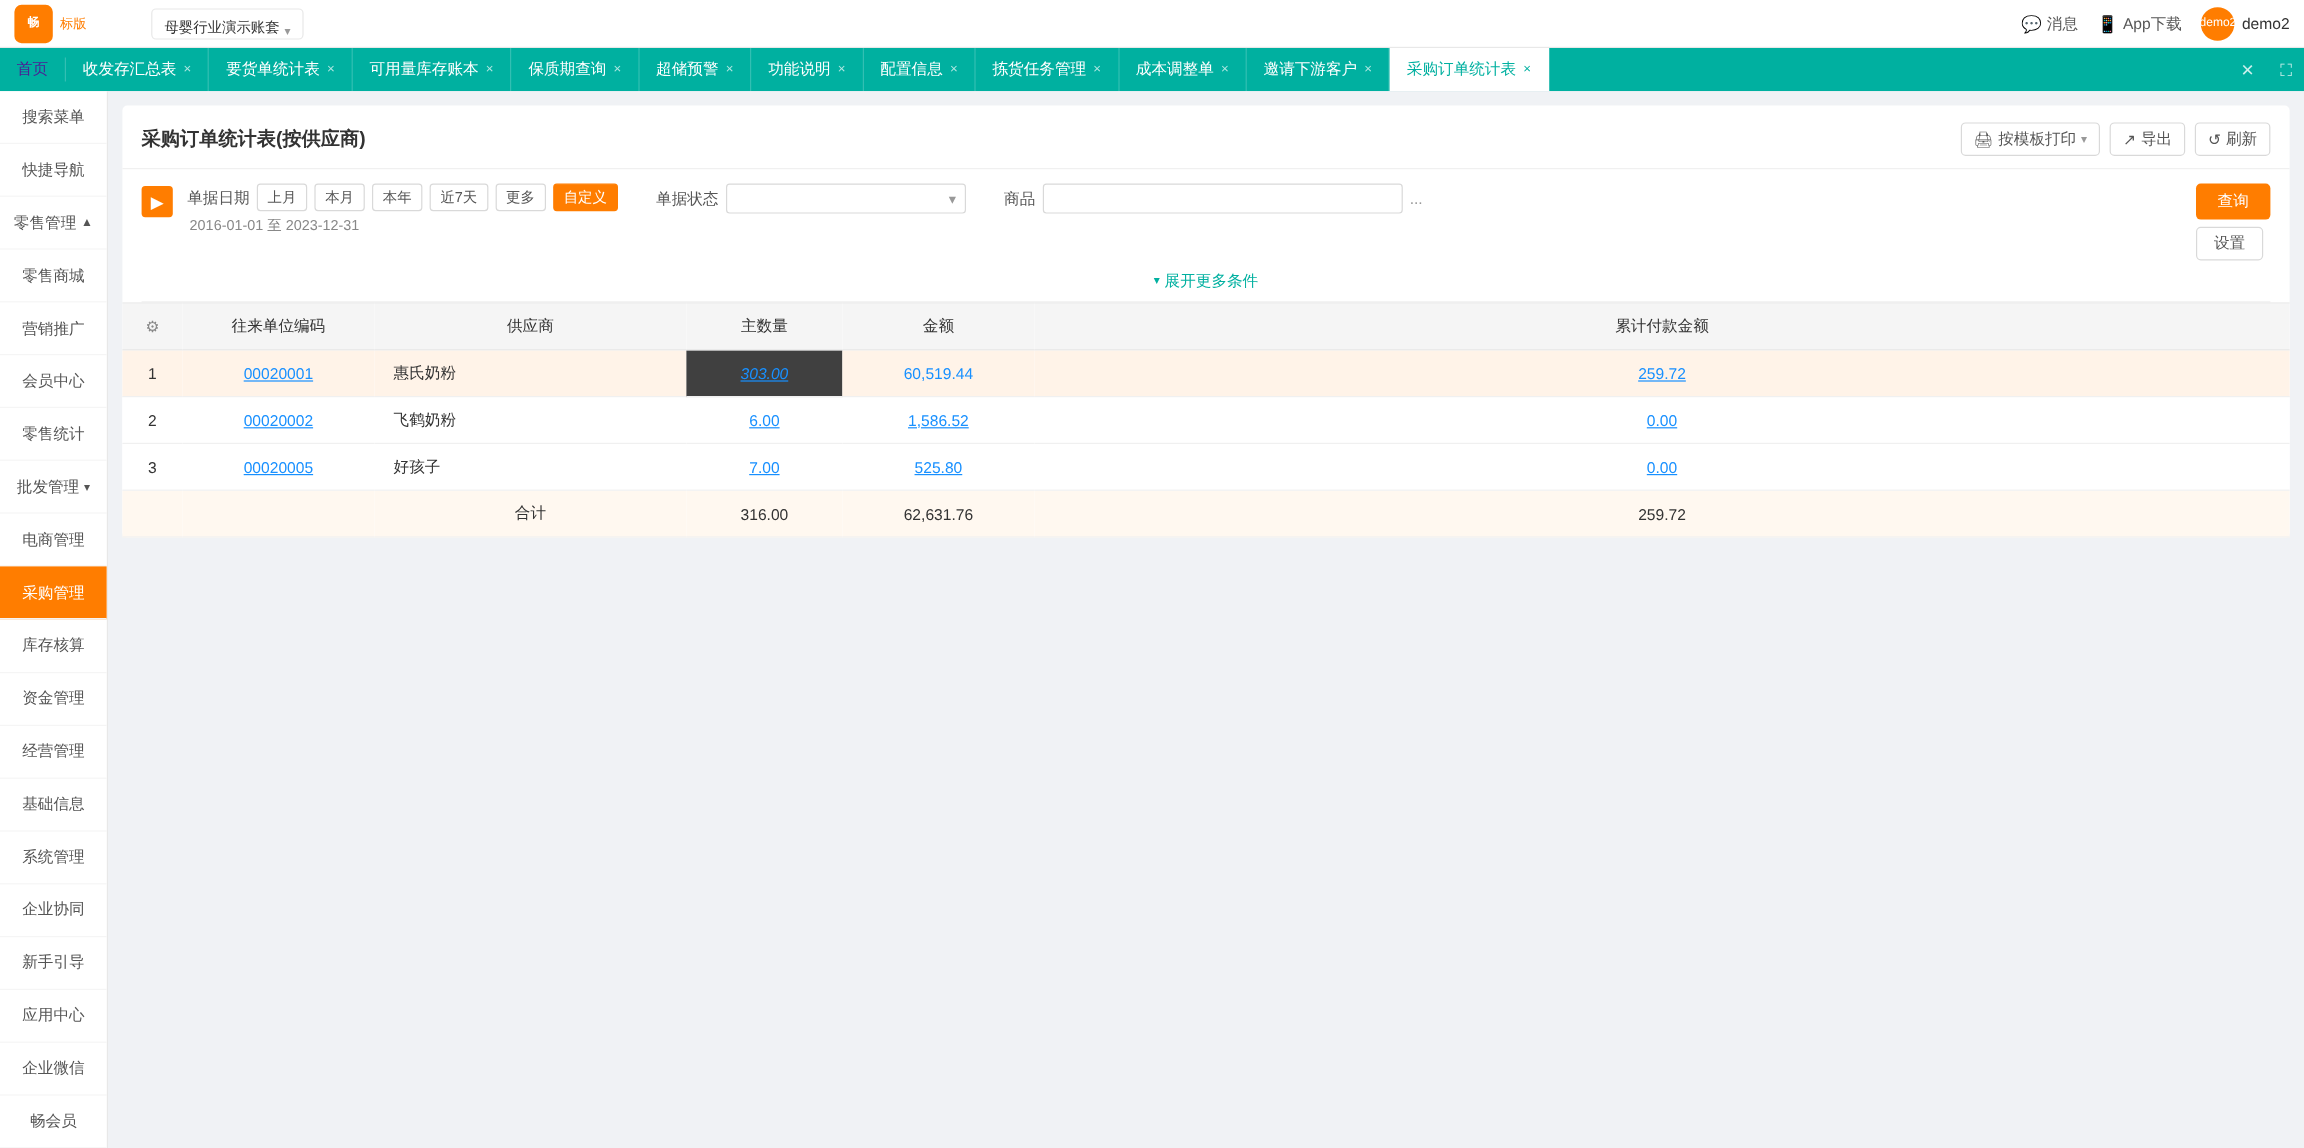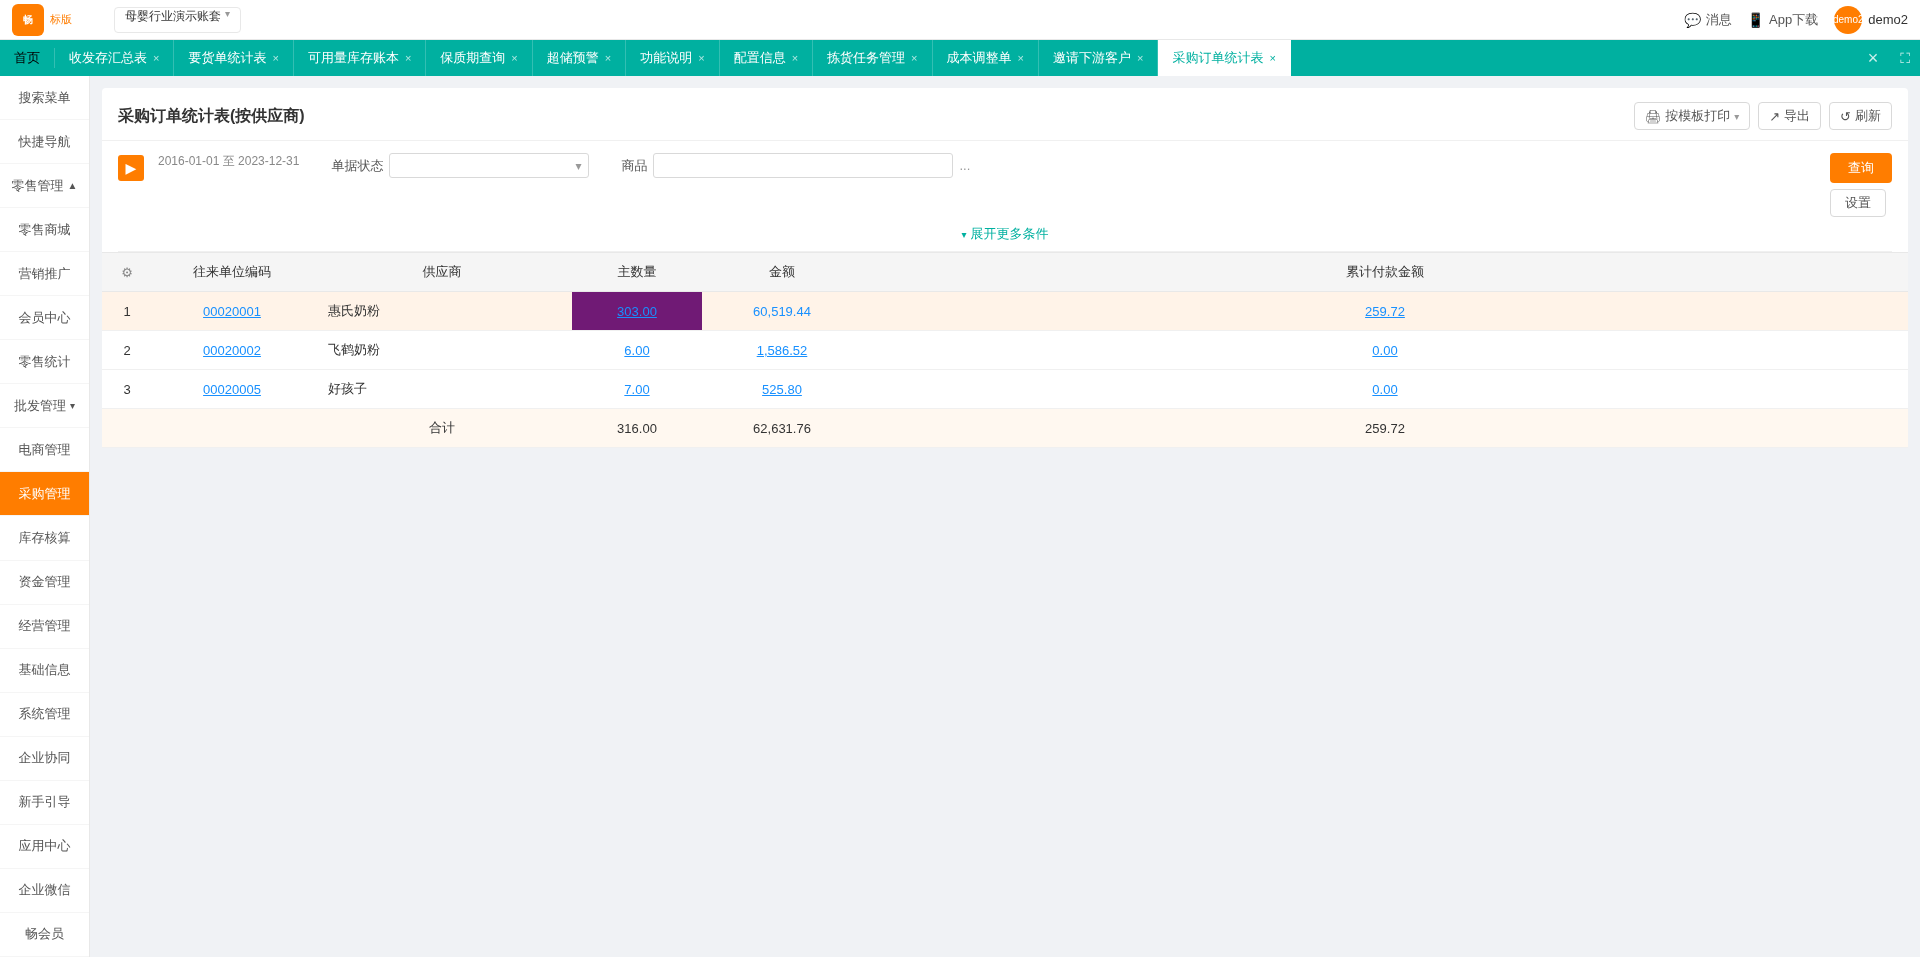--- a/index.html
+++ b/index.html
@@ -15,21 +15,21 @@
 <body>
 
 <div style="height:40px; background:#fff; display:flex; align-items:center; padding:0 12px; border-bottom:1px solid #e8e8e8;">
   <div style="display:flex; align-items:center; gap:6px; width:90px;">
     <div style="width:32px; height:32px; background:#ff7d00; border-radius:6px; display:flex; align-items:center; justify-content:center; color:#fff; font-size:10px; font-weight:bold; line-height:1.1; text-align:center;">
       <span>畅</span>
     </div>
     <div style="color:#ff7d00; font-size:11px;">标版</div>
   </div>
 
-  <div style="display:flex; align-items:flex-start; gap:4px; color:#333; font-size:12px; cursor:pointer; padding:0 10px; border:1px solid #e8e8e8; border-radius:4px; height:26px; margin-left:12px;">
+  <div style="display:flex; align-items:flex-end; gap:4px; color:#333; font-size:12px; cursor:pointer; padding:0 10px; border:1px solid #e8e8e8; border-radius:4px; height:26px; margin-left:24px;">
     <span>母婴行业演示账套</span>
     <span style="font-size:10px; color:#999;">▾</span>
   </div>
 
   <div style="margin-left:auto; display:flex; align-items:center; gap:16px;">
     <div style="display:flex; align-items:center; gap:4px; color:#555; font-size:13px; cursor:pointer;">
       <span style="font-size:14px;">💬</span>
       <span>消息</span>
     </div>
     <div style="display:flex; align-items:center; gap:4px; color:#555; font-size:13px; cursor:pointer;">
@@ -39,21 +39,21 @@
     <div style="display:flex; align-items:center; gap:6px; cursor:pointer;">
       <div style="width:28px; height:28px; border-radius:50%; background:#ff7d00; display:flex; align-items:center; justify-content:center; color:#fff; font-size:11px;">
         <span style="font-size:10px;">demo2</span>
       </div>
       <span style="color:#333; font-size:13px;">demo2</span>
     </div>
   </div>
 </div>
 
 <div style="height:36px; background:#00b0a0; display:flex; align-items:center; overflow:hidden;">
-  <div style="height:20px; padding:0 14px; display:flex; align-items:center; color:#000000; font-size:13px; cursor:pointer; white-space:nowrap; border-right:1px solid rgba(255,255,255,0.2);">首页</div>
+  <div style="height:20px; padding:0 14px; display:flex; align-items:center; color:#4c1d95; font-size:13px; cursor:pointer; white-space:nowrap; border-right:1px solid rgba(255,255,255,0.2);">首页</div>
   <div style="height:36px; padding:0 14px; display:flex; align-items:center; color:#fff; font-size:13px; cursor:pointer; white-space:nowrap; border-right:1px solid rgba(255,255,255,0.2);">收发存汇总表 <span style="margin-left:6px; font-size:11px; opacity:0.7;">×</span></div>
   <div style="height:36px; padding:0 14px; display:flex; align-items:center; color:#fff; font-size:13px; cursor:pointer; white-space:nowrap; border-right:1px solid rgba(255,255,255,0.2);">要货单统计表 <span style="margin-left:6px; font-size:11px; opacity:0.7;">×</span></div>
   <div style="height:36px; padding:0 14px; display:flex; align-items:center; color:#fff; font-size:13px; cursor:pointer; white-space:nowrap; border-right:1px solid rgba(255,255,255,0.2);">可用量库存账本 <span style="margin-left:6px; font-size:11px; opacity:0.7;">×</span></div>
   <div style="height:36px; padding:0 14px; display:flex; align-items:center; color:#fff; font-size:13px; cursor:pointer; white-space:nowrap; border-right:1px solid rgba(255,255,255,0.2);">保质期查询 <span style="margin-left:6px; font-size:11px; opacity:0.7;">×</span></div>
   <div style="height:36px; padding:0 14px; display:flex; align-items:center; color:#fff; font-size:13px; cursor:pointer; white-space:nowrap; border-right:1px solid rgba(255,255,255,0.2);">超储预警 <span style="margin-left:6px; font-size:11px; opacity:0.7;">×</span></div>
   <div style="height:36px; padding:0 14px; display:flex; align-items:center; color:#fff; font-size:13px; cursor:pointer; white-space:nowrap; border-right:1px solid rgba(255,255,255,0.2);">功能说明 <span style="margin-left:6px; font-size:11px; opacity:0.7;">×</span></div>
   <div style="height:36px; padding:0 14px; display:flex; align-items:center; color:#fff; font-size:13px; cursor:pointer; white-space:nowrap; border-right:1px solid rgba(255,255,255,0.2);">配置信息 <span style="margin-left:6px; font-size:11px; opacity:0.7;">×</span></div>
   <div style="height:36px; padding:0 14px; display:flex; align-items:center; color:#fff; font-size:13px; cursor:pointer; white-space:nowrap; border-right:1px solid rgba(255,255,255,0.2);">拣货任务管理 <span style="margin-left:6px; font-size:11px; opacity:0.7;">×</span></div>
   <div style="height:52px; padding:0 14px; display:flex; align-items:center; color:#fff; font-size:13px; cursor:pointer; white-space:nowrap; border-right:1px solid rgba(255,255,255,0.2);">成本调整单 <span style="margin-left:6px; font-size:11px; opacity:0.7;">×</span></div>
   <div style="height:36px; padding:0 14px; display:flex; align-items:center; color:#fff; font-size:13px; cursor:pointer; white-space:nowrap; border-right:1px solid rgba(255,255,255,0.2);">邀请下游客户 <span style="margin-left:6px; font-size:11px; opacity:0.7;">×</span></div>
@@ -109,20 +109,29 @@
           </button>
         </div>
       </div>
 
       <div style="padding:12px 16px 0;">
         <div style="display:flex; align-items:flex-start; gap:12px;">
 
           <div style="width:26px; height:26px; background:#ff7d00; display:flex; align-items:center; justify-content:center; border-radius:3px; cursor:pointer; color:#fff; font-size:14px; flex-shrink:0; margin-top:2px;">▶</div>
 
           <div style="display:flex; flex-direction:column; gap:4px;">
+            <div style="display:flex; align-items:center; gap:6px;">
+              <span style="color:#555; font-size:13px; white-space:nowrap;">单据日期</span>
+              <button style="padding:2px 8px; border:1px solid #d9d9d9; border-radius:3px; font-size:12px; color:#555; cursor:pointer; background:#fff;">上月</button>
+              <button style="padding:2px 8px; border:1px solid #d9d9d9; border-radius:3px; font-size:12px; color:#555; cursor:pointer; background:#fff;">本月</button>
+              <button style="padding:2px 8px; border:1px solid #d9d9d9; border-radius:3px; font-size:12px; color:#555; cursor:pointer; background:#fff;">本年</button>
+              <button style="padding:2px 8px; border:1px solid #d9d9d9; border-radius:3px; font-size:12px; color:#555; cursor:pointer; background:#fff;">近7天</button>
+              <button style="padding:2px 8px; border:1px solid #d9d9d9; border-radius:3px; font-size:12px; color:#555; cursor:pointer; background:#fff;">更多</button>
+              <span style="padding:2px 8px; background:#ff7d00; color:#fff; border:1px solid #ff7d00; border-radius:3px; font-size:12px; cursor:pointer;">自定义</span>
+            </div>
             <div style="font-size:12px; color:#888; padding-left:2px;">2016-01-01 至 2023-12-31</div>
           </div>
 
           <div style="display:flex; align-items:center; gap:6px; margin-left:20px;">
             <span style="color:#555; font-size:13px; white-space:nowrap;">单据状态</span>
             <div style="position:relative; display:inline-block;">
               <select style="border:1px solid #d9d9d9; border-radius:3px; padding:4px 24px 4px 8px; font-size:13px; color:#555; background:#fff; cursor:pointer; min-width:200px; appearance:none;">
                 <option></option>
               </select>
               <span style="position:absolute; right:8px; top:50%; transform:translateY(-50%); color:#999; pointer-events:none; font-size:12px;">▾</span>
@@ -161,21 +170,21 @@
               <th style="width:130px; background:#f5f5f5; border-bottom:1px solid #e8e8e8; border-top:1px solid #e8e8e8; text-align:center;">主数量</th>
               <th style="width:160px; background:#f5f5f5; border-bottom:1px solid #e8e8e8; border-top:1px solid #e8e8e8; text-align:center;">金额</th>
               <th style="background:#f5f5f5; border-bottom:1px solid #e8e8e8; border-top:1px solid #e8e8e8; text-align:center;">累计付款金额</th>
             </tr>
           </thead>
           <tbody id="table-body">
           <tr>
       <td style="text-align:center; background:#fff3e8; border-bottom:1px solid #f0f0f0;">1</td>
       <td style="text-align:center; background:#fff3e8; border-bottom:1px solid #f0f0f0;"><span style="color:#1890ff; text-decoration:underline; cursor:pointer;">00020001</span></td>
       <td style="text-align:left; background:#fff3e8; border-bottom:1px solid #f0f0f0; padding-left:16px;">惠氏奶粉</td>
-      <td style="text-align:center; background:#701a75; border-bottom:1px solid #f0f0f0;"><span style="color:#1890ff; text-decoration:underline; cursor:pointer;">303.00</span></td>
+      <td style="text-align:center; background:#404040; border-bottom:1px solid #f0f0f0;font-style:italic;"><span style="color:#1890ff; text-decoration:underline; cursor:pointer;">303.00</span></td>
       <td style="text-align:center; background:#fff3e8; border-bottom:1px solid #f0f0f0;"><span style="color:#1890ff; cursor:pointer;">60,519.44</span></td>
       <td style="text-align:center; background:#fff3e8; border-bottom:1px solid #f0f0f0;"><span style="color:#1890ff; text-decoration:underline; cursor:pointer;">259.72</span></td>
     </tr>
               <tr>
       <td style="text-align:center; background:#fff; border-bottom:1px solid #f0f0f0;">2</td>
       <td style="text-align:center; background:#fff; border-bottom:1px solid #f0f0f0;"><span style="color:#1890ff; text-decoration:underline; cursor:pointer;">00020002</span></td>
       <td style="text-align:left; background:#fff; border-bottom:1px solid #f0f0f0; padding-left:16px;">飞鹤奶粉</td>
       <td style="text-align:center; background:#fff; border-bottom:1px solid #f0f0f0;"><span style="color:#1890ff; text-decoration:underline; cursor:pointer;">6.00</span></td>
       <td style="text-align:center; background:#fff; border-bottom:1px solid #f0f0f0;"><span style="color:#1890ff; text-decoration:underline; cursor:pointer;">1,586.52</span></td>
       <td style="text-align:center; background:#fff; border-bottom:1px solid #f0f0f0;"><span style="color:#1890ff; text-decoration:underline; cursor:pointer;">0.00</span></td>

